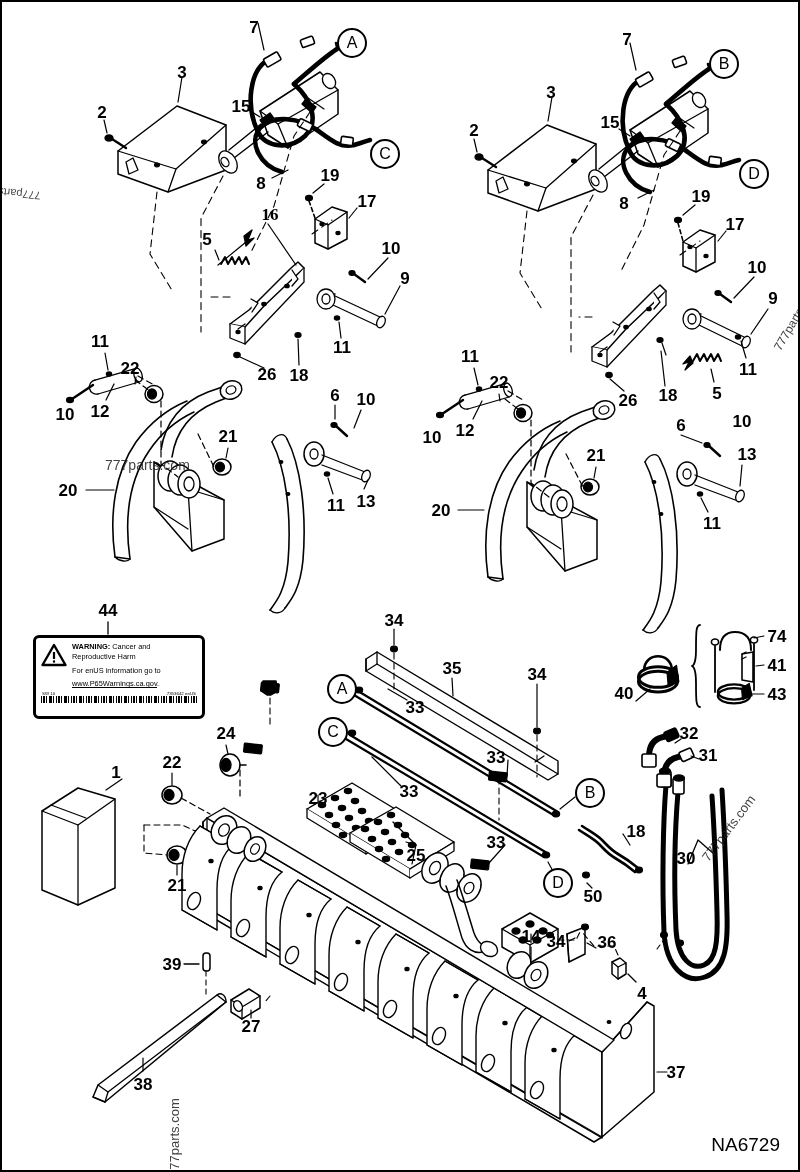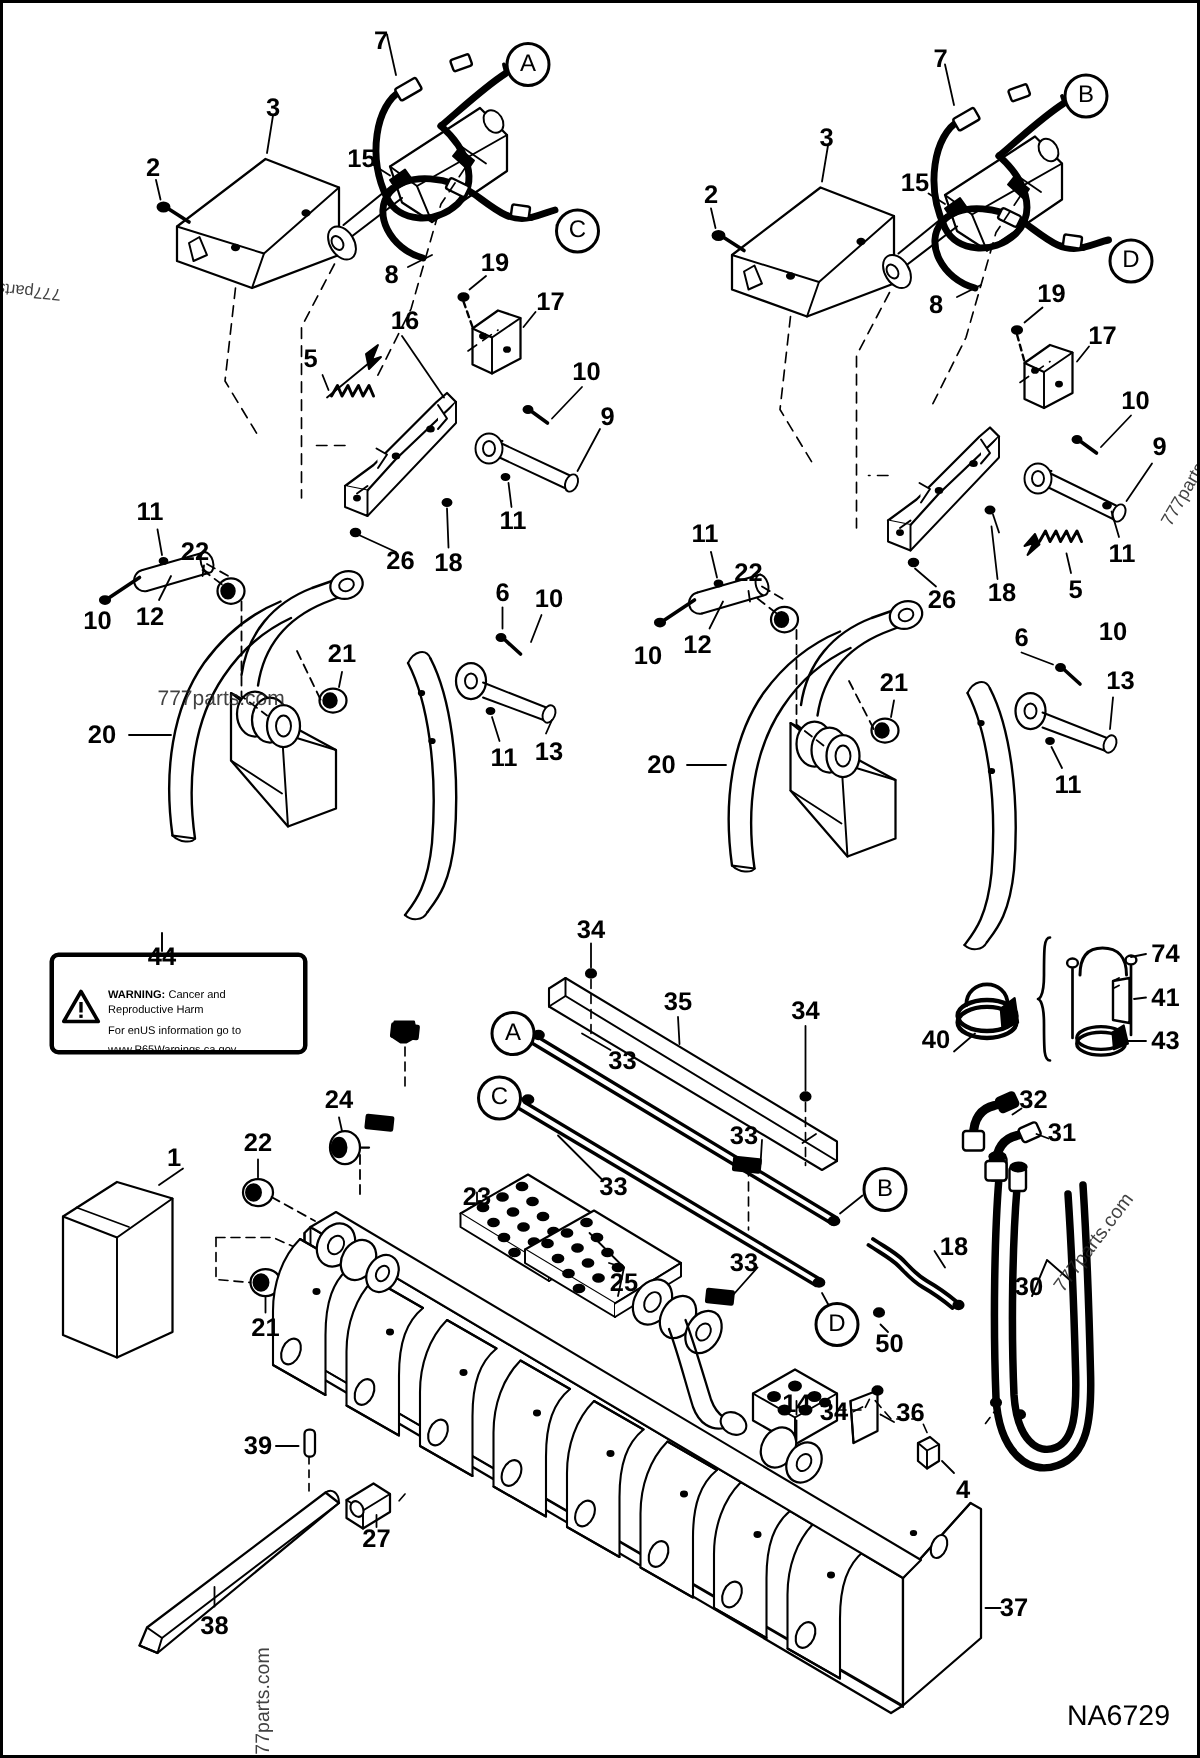--- a/index.html
+++ b/index.html
@@ -34,26 +34,26 @@
     display:flex;align-items:center;justify-content:center;
     font-family:"Liberation Sans",sans-serif;
     font-size:16px;
     color:#000;
     background:#fff;
   }
   
   #warning-decal{
     position:absolute;
     left:31px;top:633px;
-    width:172px;height:68px;
+    width:172px;height:84px;
     border:3px solid #000;
     border-radius:6px;
     background:#fff;
     box-sizing:border-box;
-    padding:20px 5px 2px 5px;
+    padding:4px 5px 2px 5px;
     overflow:hidden;
   }
   #warning-decal .wrow{display:flex;gap:5px;}
   .warn-tri{
     width:26px;height:24px;flex:0 0 26px;margin-top:1px;
   }
   .wtext{font-size:7.4px;line-height:1.32;color:#000;}
   .wtext b{font-weight:bold;}
   .wmore{font-size:7.4px;line-height:1.32;margin-top:4px;color:#000;}
   .wlink{text-decoration:underline;}
@@ -809,21 +809,21 @@
   </div>
 
   <div id="overlay-callouts">
       <div class="callnum" style="left: 252px; top: 25px;">7</div>
       <div class="callnum" style="left: 180px; top: 70px;">3</div>
       <div class="callnum" style="left: 100px; top: 110px;">2</div>
       <div class="callnum" style="left: 239px; top: 104px;">15</div>
       <div class="callnum" style="left: 259px; top: 181px;">8</div>
       <div class="callnum" style="left: 328px; top: 173px;">19</div>
       <div class="callnum" style="left: 365px; top: 199px;">17</div>
-      <div class="callnum" style="left: 268px; top: 212px;">16</div>
+      <div class="callnum" style="left: 268px; top: 212px; font-family: Liberation Serif, serif;">16</div>
       <div class="callnum" style="left: 205px; top: 237px;">5</div>
       <div class="callnum" style="left: 389px; top: 246px;">10</div>
       <div class="callnum" style="left: 403px; top: 276px;">9</div>
       <div class="callnum" style="left: 265px; top: 372px;">26</div>
       <div class="callnum" style="left: 297px; top: 373px;">18</div>
       <div class="callnum" style="left: 340px; top: 345px;">11</div>
       <div class="callnum" style="left: 98px; top: 339px;">11</div>
       <div class="callnum" style="left: 128px; top: 366px;">22</div>
       <div class="callnum" style="left: 63px; top: 412px;">10</div>
       <div class="callnum" style="left: 98px; top: 409px;">12</div>
@@ -849,21 +849,21 @@
       <div class="callnum" style="left: 468px; top: 354px;">11</div>
       <div class="callnum" style="left: 497px; top: 380px;">22</div>
       <div class="callnum" style="left: 430px; top: 435px;">10</div>
       <div class="callnum" style="left: 463px; top: 428px;">12</div>
       <div class="callnum" style="left: 594px; top: 453px;">21</div>
       <div class="callnum" style="left: 679px; top: 423px;">6</div>
       <div class="callnum" style="left: 740px; top: 419px;">10</div>
       <div class="callnum" style="left: 745px; top: 452px;">13</div>
       <div class="callnum" style="left: 710px; top: 521px;">11</div>
       <div class="callnum" style="left: 439px; top: 508px;">20</div>
-      <div class="callnum" style="left: 106px; top: 608px; margin-top: 28px;">44</div>
+      <div class="callnum" style="left: 106px; top: 608px;">44</div>
       <div class="callnum" style="left: 114px; top: 770px;">1</div>
       <div class="callnum" style="left: 170px; top: 760px;">22</div>
       <div class="callnum" style="left: 175px; top: 883px;">21</div>
       <div class="callnum" style="left: 224px; top: 731px;">24</div>
       <div class="callnum" style="left: 316px; top: 796px;">23</div>
       <div class="callnum" style="left: 414px; top: 853px;">25</div>
       <div class="callnum" style="left: 392px; top: 618px;">34</div>
       <div class="callnum" style="left: 450px; top: 666px;">35</div>
       <div class="callnum" style="left: 413px; top: 705px;">33</div>
       <div class="callnum" style="left: 407px; top: 789px;">33</div>

